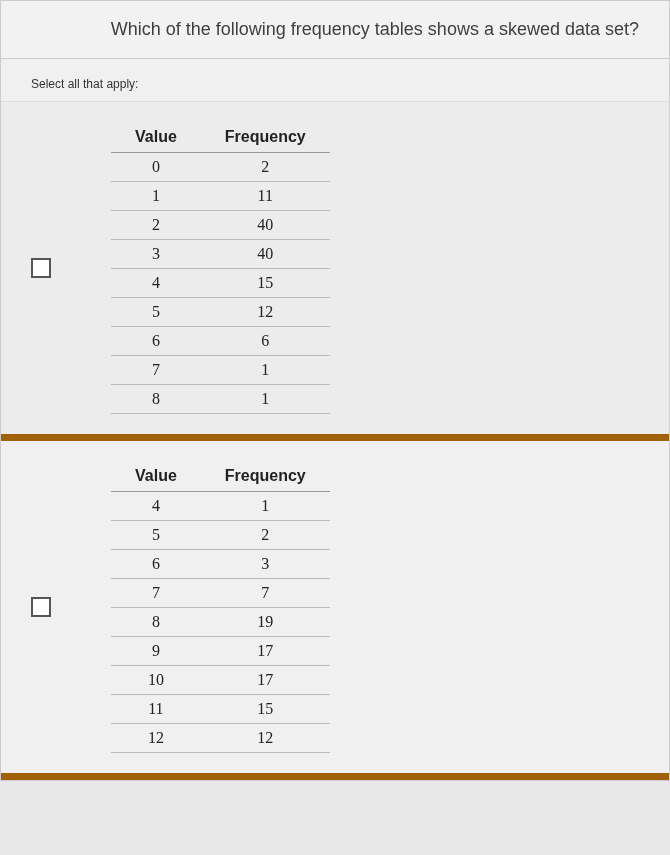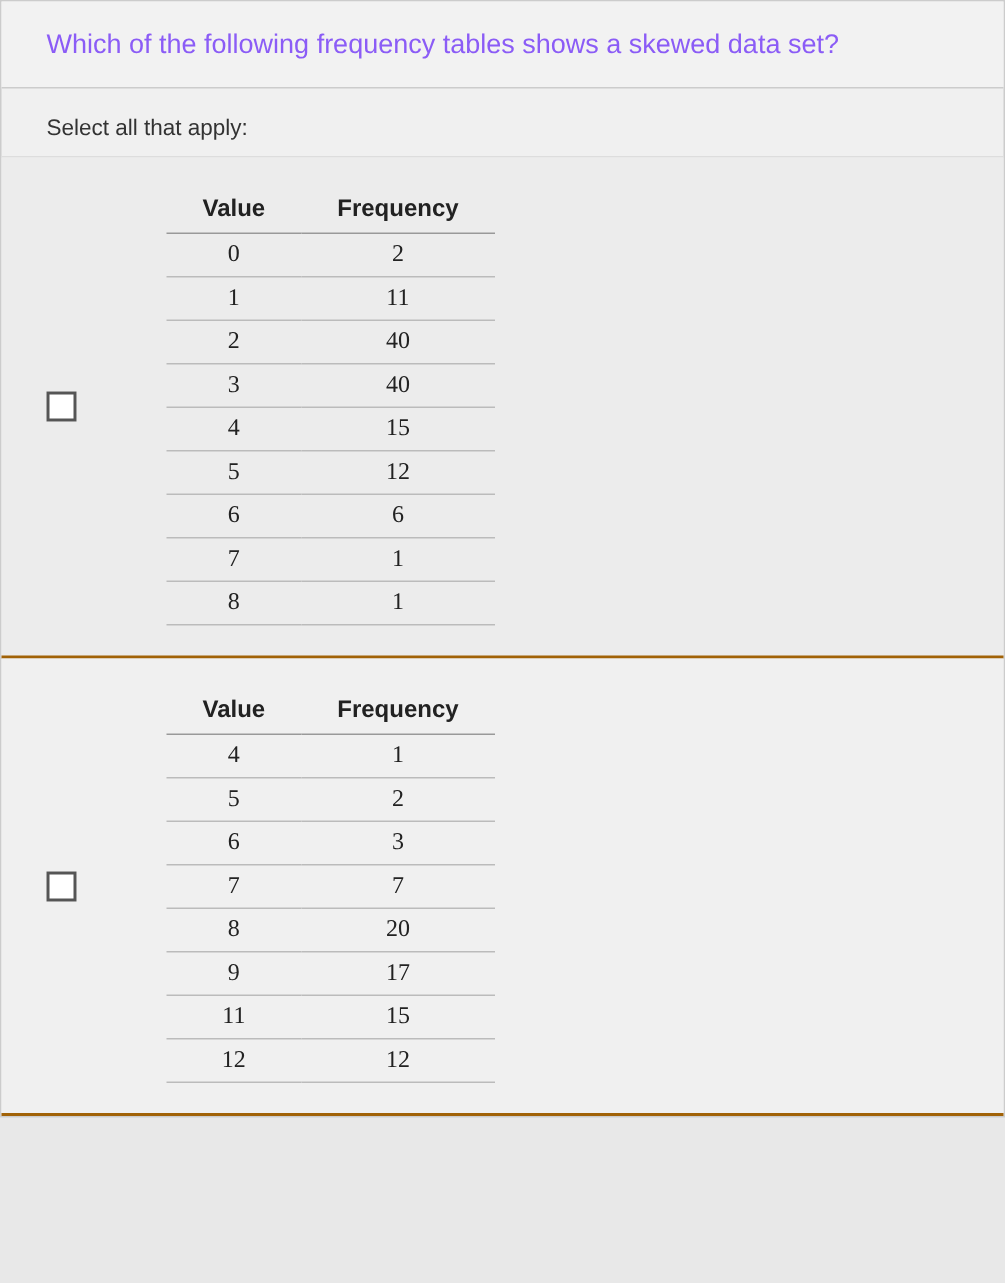--- a/index.html
+++ b/index.html
@@ -16,34 +16,35 @@
     }
     .container {
       background: #f0f0f0;
       border: 1px solid #ccc;
       margin: 0;
     }
     .question-header {
       padding: 18px 30px;
       border-bottom: 1px solid #ccc;
       font-size: 18px;
-      color: #8b5cf6;
+      color: #404040;
       background: #f2f2f2;
+      text-align: right;
     }
     .instruction {
       padding: 18px 30px 10px 30px;
-      font-size: 15px;
+      font-size: 12px;
       color: #333;
       border-bottom: 1px solid #ddd;
     }
     .option-row {
       display: flex;
       align-items: center;
       padding: 20px 30px;
-      border-bottom: 2px solid #a16207;
+      border-bottom: 7px solid #a16207;
       background: #f0f0f0;
     }
     .option-row:nth-of-type(odd) {
       background: #ececec;
     }
     .checkbox {
       width: 20px;
       height: 20px;
       border: 2px solid #555;
       background: white;
@@ -155,24 +156,28 @@
         <tr>
             <td>6</td>
             <td>3</td>
           </tr>
         <tr>
             <td>7</td>
             <td>7</td>
           </tr>
         <tr>
             <td>8</td>
-            <td>20</td>
+            <td>19</td>
           </tr>
         <tr>
             <td>9</td>
+            <td>17</td>
+          </tr>
+        <tr>
+            <td>10</td>
             <td>17</td>
           </tr>
         <tr>
             <td>11</td>
             <td>15</td>
           </tr>
         <tr>
             <td>12</td>
             <td>12</td>
           </tr>

